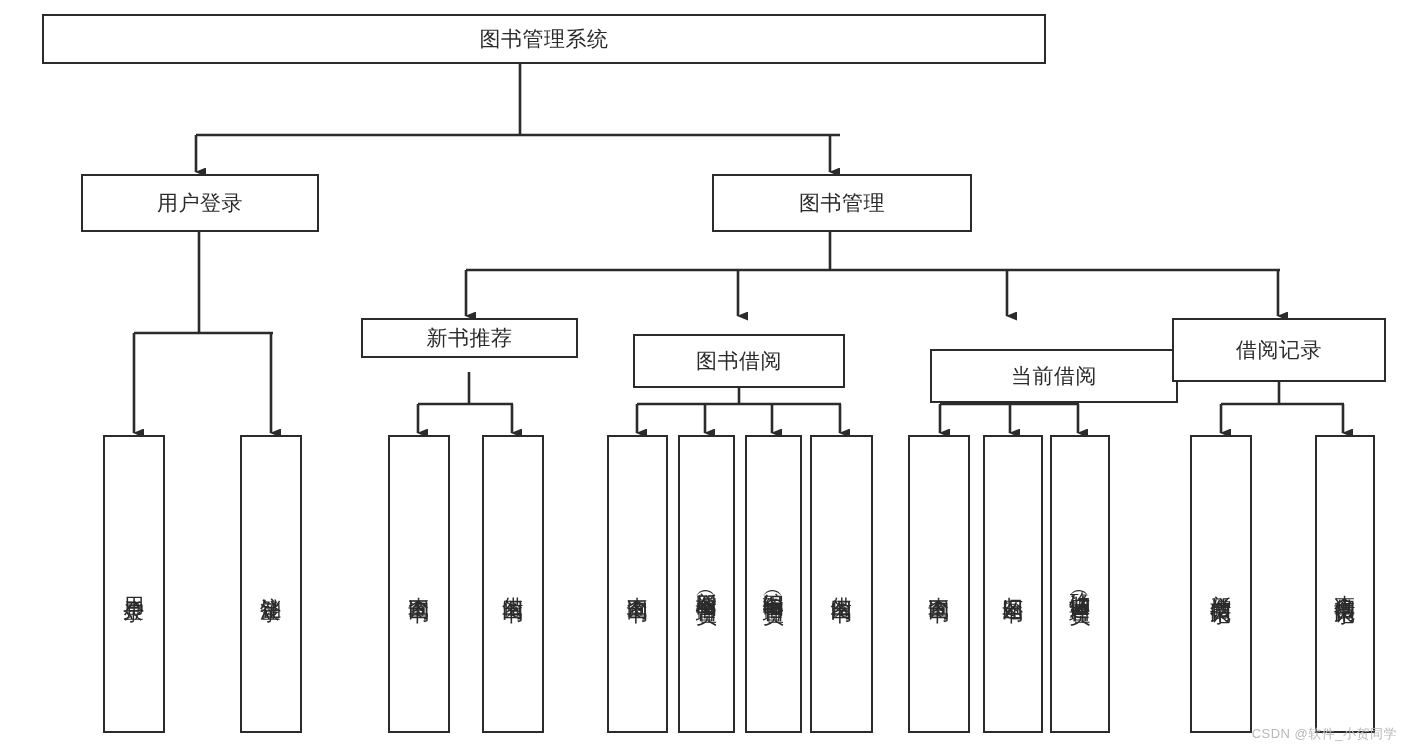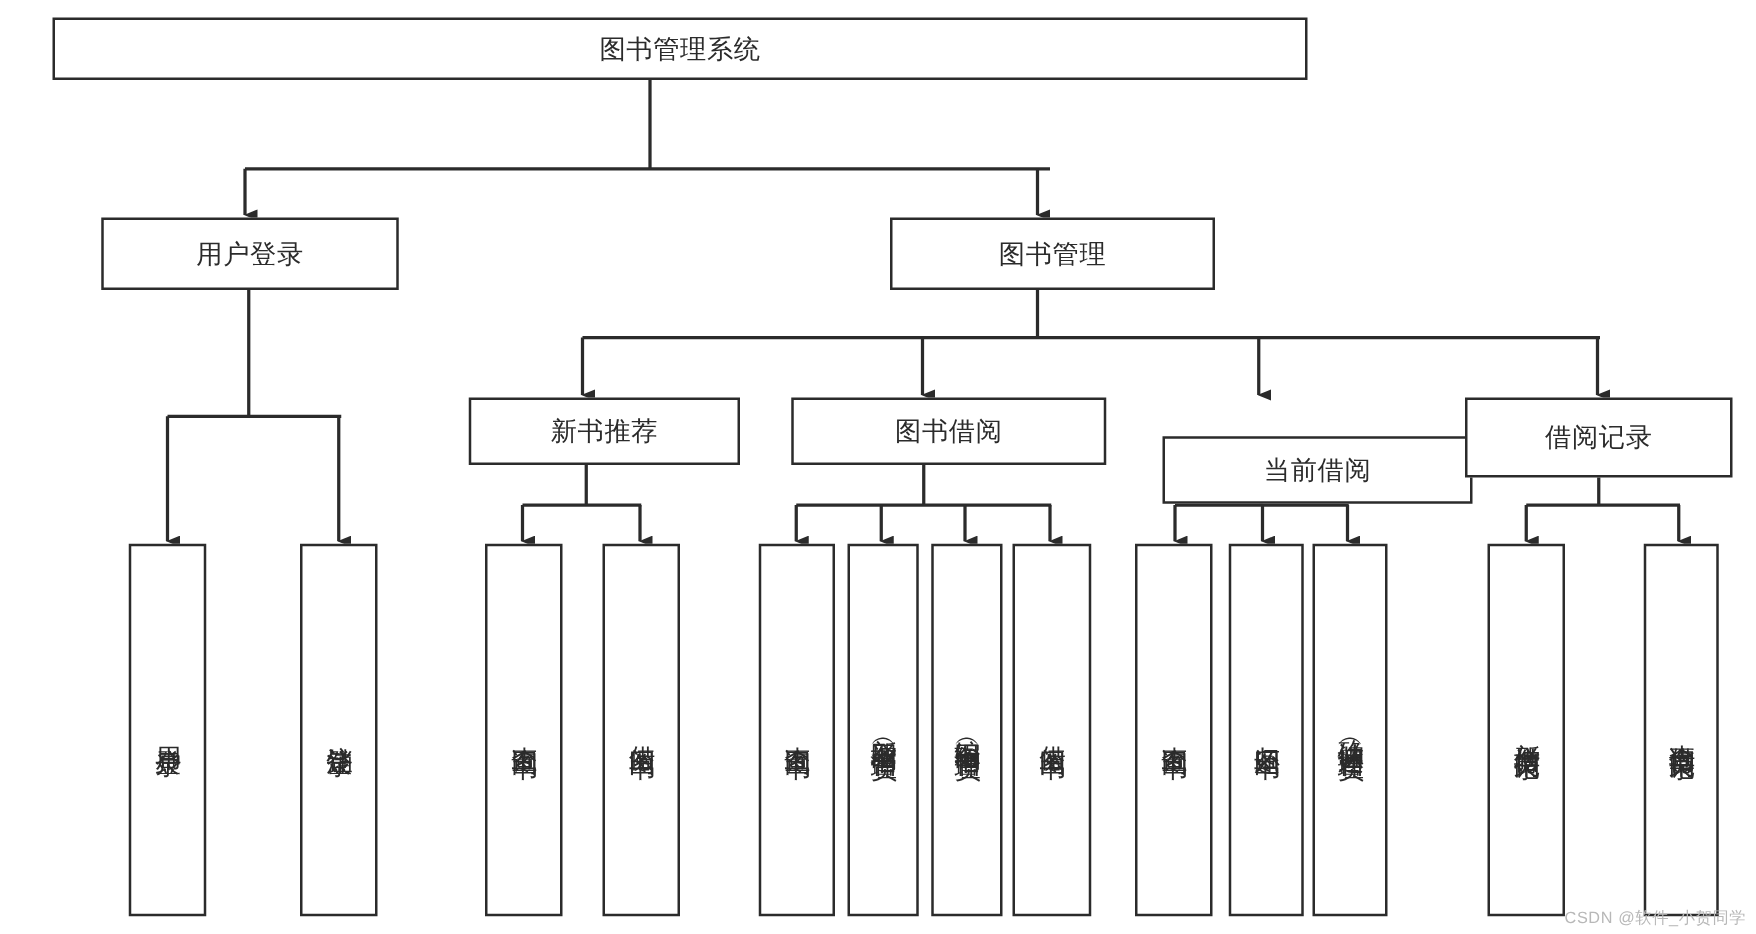--- a/index.html
+++ b/index.html
@@ -117,22 +117,22 @@
       <path d="M1221,404 L1221,433" marker-end="url(#arr)"></path>
       <path d="M1343,404 L1343,433" marker-end="url(#arr)"></path>
     </g>
   </svg>
 
   <div class="node h" style="left:18px; top:14px; width:1004px; height:50px;margin-left:24px;">图书管理系统</div>
 
   <div class="node h" style="left:81px; top:174px; width:238px; height:58px;">用户登录</div>
   <div class="node h" style="left:712px; top:174px; width:260px; height:58px;">图书管理</div>
 
-  <div class="node h" style="left:375px; top:318px; width:217px; height:54px;">新书推荐</div>
-  <div class="node h" style="left:633px; top:318px; width:252px; height:54px;">图书借阅</div>
+  <div class="node h" style="left:361px; top:318px; width:217px; height:40px;">新书推荐</div>
+  <div class="node h" style="left:633px; top:334px; width:212px; height:54px;">图书借阅</div>
   <div class="node h" style="left:930px; top:318px; width:248px; height:54px;margin-top:31px;">当前借阅</div>
   <div class="node h" style="left:1172px; top:318px; width:214px; height:64px;">借阅记录</div>
 
   <div class="node v" style="left:103px; top:435px; width:62px; height:298px;">
       <span>用户登录</span>
     </div>
   <div class="node v" style="left:240px; top:435px; width:62px; height:298px;">
       <span>注销登录</span>
     </div>
 

